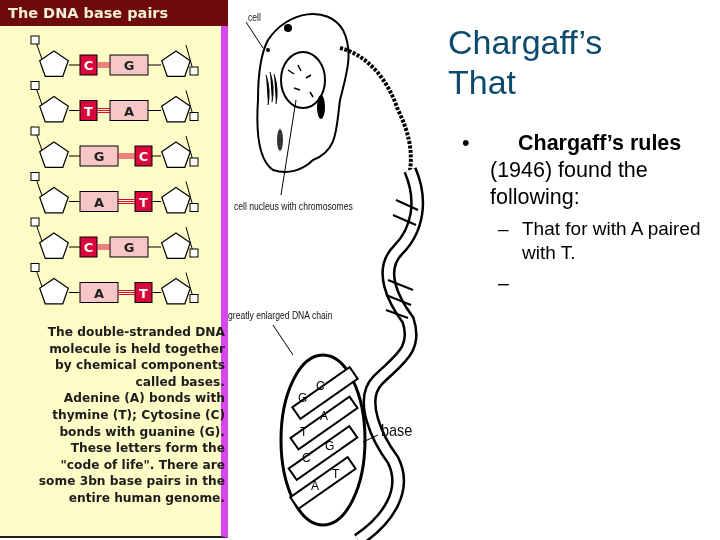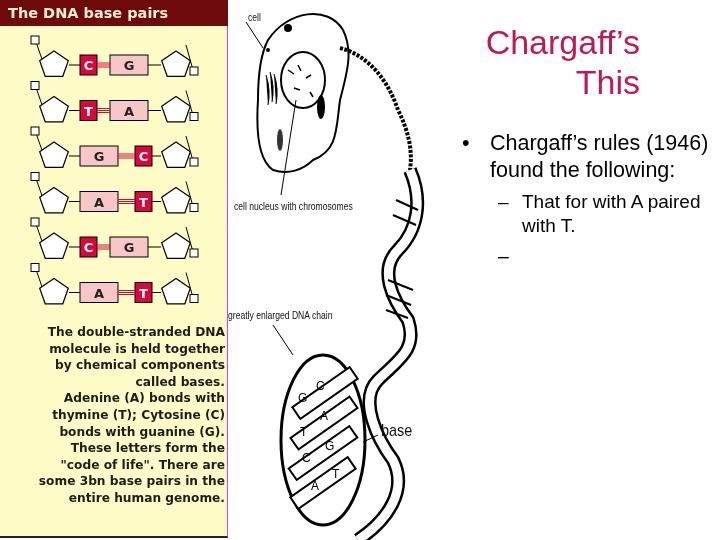--- a/index.html
+++ b/index.html
@@ -1,28 +1,28 @@
 <!DOCTYPE html>
 <html><head>
 <meta charset="utf-8">
 <style>
   html,body{margin:0;padding:0;background:#fff;}
   body{width:720px;height:540px;position:relative;overflow:hidden;font-family:"Liberation Sans",sans-serif;}
-  .left-panel{position:absolute;left:0;top:0;width:228px;height:538px;background:#fefcc6;border-right:1px solid #d946ef;border-bottom:2px solid #222;box-sizing:border-box;}
+  .left-panel{position:absolute;left:0;top:0;width:228px;height:538px;background:#fefcc6;border-right:7px solid #d946ef;border-bottom:2px solid #222;box-sizing:border-box;}
   .left-header{position:absolute;left:0;top:0;width:228px;height:26px;background:#6e0a0a;color:#f4efd8;font-family:"DejaVu Sans",sans-serif;font-weight:bold;font-size:14.5px;line-height:26px;padding-left:8px;box-sizing:border-box;}
   .pairs{position:absolute;left:0;top:26px;width:228px;height:290px;}
   .desc{position:absolute;left:10px;top:324px;width:215px;font-family:"DejaVu Sans",sans-serif;font-weight:bold;font-size:12.2px;line-height:16.6px;color:#1c1c1c;white-space:pre-line;text-align:right;}
   .illus{position:absolute;left:228px;top:0;width:230px;height:540px;}
   .lbl{position:absolute;font-family:"Liberation Sans",sans-serif;font-size:11px;color:#111;transform:scaleX(0.78);transform-origin:left top;white-space:nowrap;}
   .base-lbl{position:absolute;left:381px;top:421px;font-size:17px;color:#111;transform:scaleX(0.85);transform-origin:left top;}
-  .title{position:absolute;left:448px;top:22px;width:192px;text-align:right;font-size:34px;line-height:40px;color:#be185d;}
+  .title{position:absolute;left:448px;top:22px;width:192px;text-align:left;font-size:34px;line-height:40px;color:#0c4a6e;}
   .bullets{position:absolute;left:462px;top:130px;width:258px;color:#000;}
   .b1{position:relative;padding-left:28px;font-size:21.5px;line-height:27px;}
   .b1 .dot{position:absolute;left:0;top:0;}
-  .b1 b{font-weight:normal;}
+  .b1 b{font-weight:bold;margin-left:28px;}
   .sub{position:relative;padding-left:60px;font-size:19px;line-height:24px;margin-top:6px;}
   .sub .dash{position:absolute;left:36px;top:0;}
 </style>
 </head>
 <body>
 
 <div class="left-panel">
   <div class="left-header">The DNA base pairs</div>
   <svg class="pairs" viewBox="0 0 228 290" width="228" height="290">
     <g id="pairs-g">
@@ -176,21 +176,21 @@
     <line x1="150" y1="435" x2="135" y2="442" stroke="#000" stroke-width="1"></line>
   </svg>
   <div class="lbl" style="left:20px;top:11px;">cell</div>
   <div class="lbl" style="left:6px;top:200px;">cell nucleus with chromosomes</div>
   <div class="lbl" style="left:0px;top:309px;">greatly enlarged DNA chain</div>
 </div>
 <div class="base-lbl">base</div>
 
 <div class="title">
   <div>Chargaff’s</div>
-  <div>This</div>
+  <div>That</div>
 </div>
 
 <div class="bullets">
   <div class="b1">
     <span class="dot">•</span>
     <b>Chargaff’s rules</b><span> (1946) found the following:</span>
   </div>
   <div class="sub"><span class="dash">–</span><span>That for with A paired with T.</span></div>
   <div class="sub"><span class="dash">–</span></div>
   <div class="sub"><span class="dash">–</span></div>

